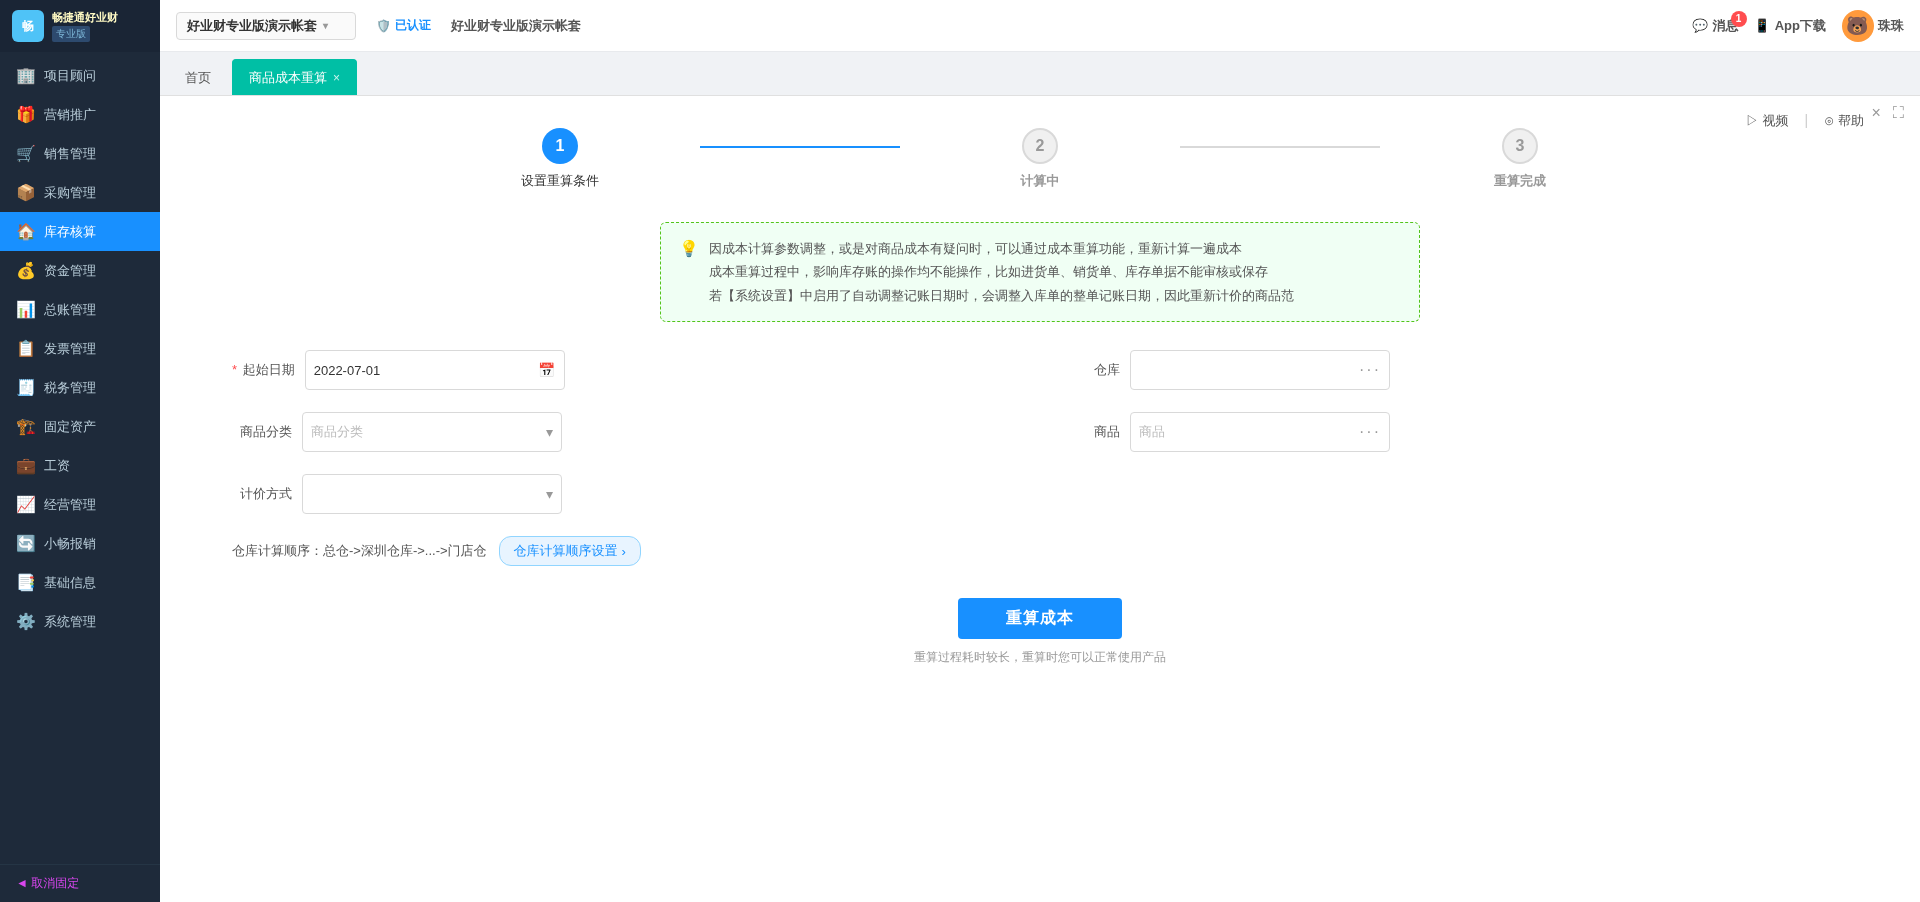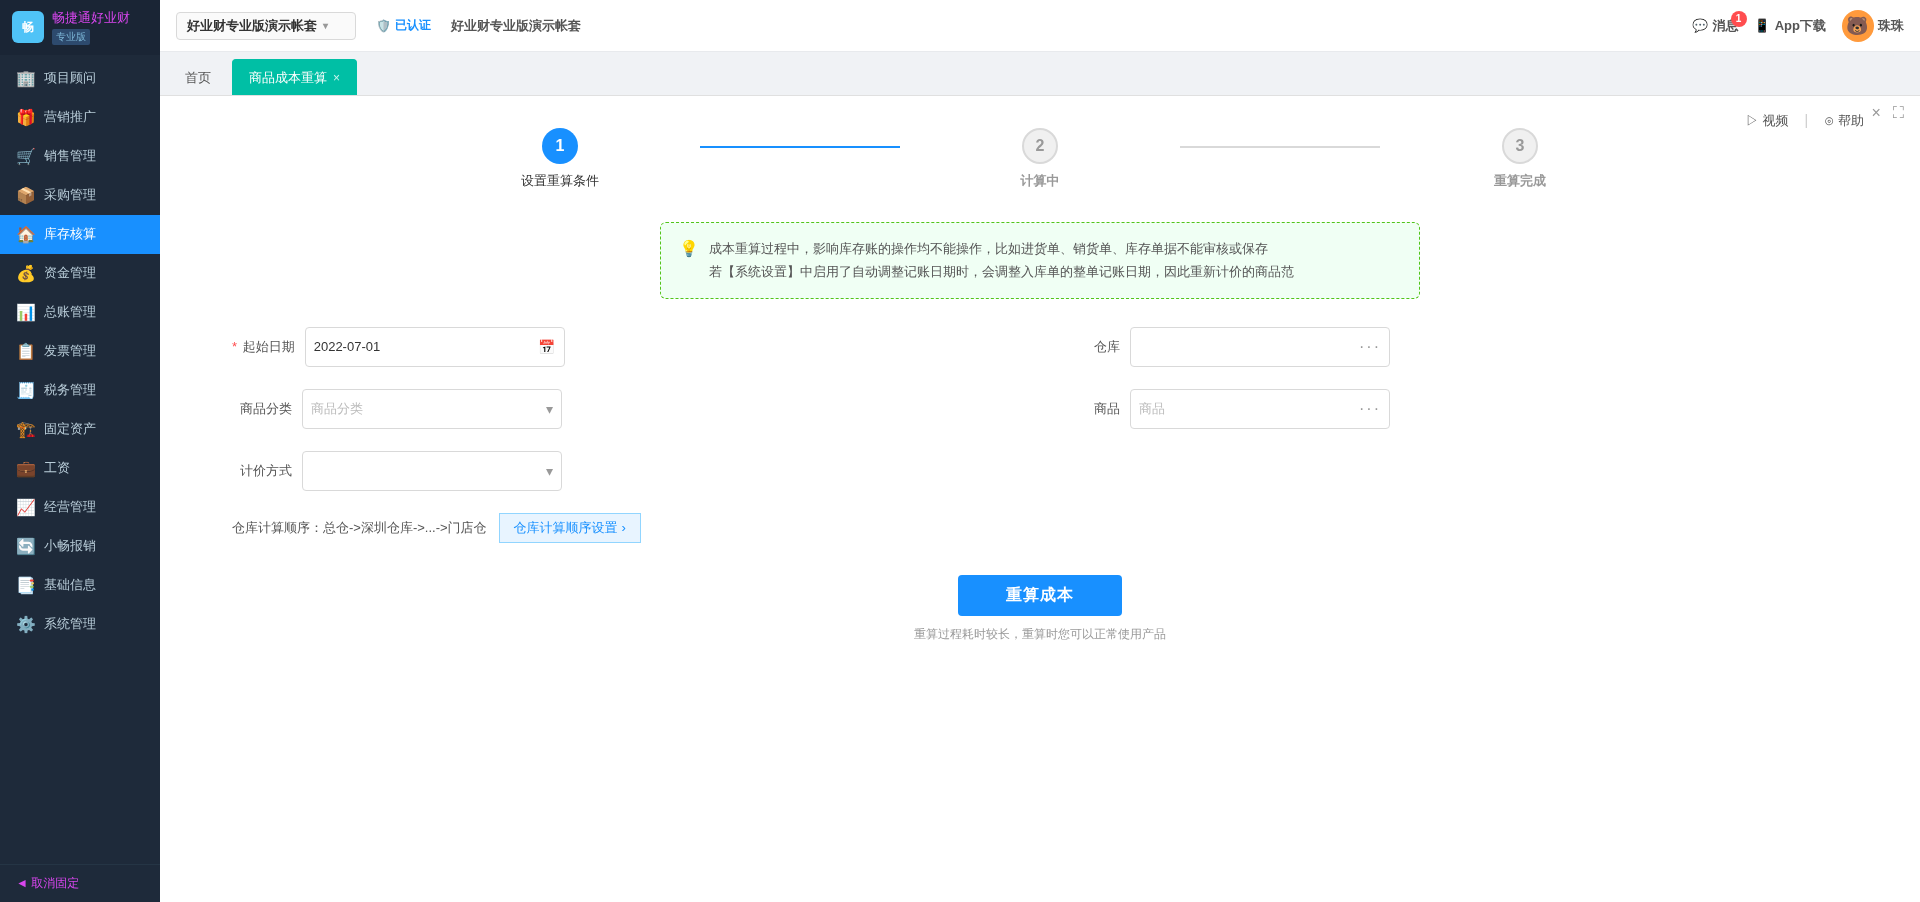--- a/index.html
+++ b/index.html
@@ -25,21 +25,21 @@
       min-height: 52px;
     }
     .sidebar-logo-icon {
       width: 32px; height: 32px;
       background: #4fc3f7;
       border-radius: 6px;
       display: flex; align-items: center; justify-content: center;
       font-size: 12px; color: white; font-weight: bold;
     }
     .sidebar-title-block { display: flex; flex-direction: column; }
-    .sidebar-app-name { font-size: 13px; color: #d946ef; font-weight: normal; line-height: 1.3; }
+    .sidebar-app-name { font-size: 11px; color: #fef9c3; font-weight: bold; line-height: 1.3; }
     .sidebar-edition { font-size: 10px; color: #7ab3d4; background: #2d4a6e; padding: 1px 4px; border-radius: 2px; margin-top: 2px; width: fit-content; }
 
     .sidebar-nav { flex: 1; overflow-y: auto; padding: 4px 0; }
     .sidebar-nav::-webkit-scrollbar { width: 4px; }
     .sidebar-nav::-webkit-scrollbar-thumb { background: #3a5a7a; border-radius: 2px; }
 
     .sidebar-item {
       display: flex; align-items: center; gap: 8px;
       padding: 10px 16px;
       cursor: pointer;
@@ -218,21 +218,21 @@
     .form-input-dots { color: #999; font-size: 16px; letter-spacing: 2px; }
 
     
     .calc-order-row {
       display: flex; align-items: center; gap: 12px;
       margin-bottom: 32px;
     }
     .calc-order-label { font-size: 13px; color: #555; white-space: nowrap; }
     .calc-order-btn {
       background: #e8f4ff; color: #1890ff; border: 1px solid #91d5ff;
-      border-radius: 0; padding: 5px 14px; font-size: 13px; cursor: pointer;
+      border-radius: 12px; padding: 5px 14px; font-size: 13px; cursor: pointer;
       display: flex; align-items: center; gap: 4px;
     }
 
     
     .recalc-btn-container { display: flex; flex-direction: column; align-items: center; margin-top: 24px; }
     .recalc-btn {
       background: #1890ff; color: #fff; border: none;
       border-radius: 4px; padding: 10px 48px; font-size: 16px;
       cursor: pointer; font-family: inherit; letter-spacing: 1px; font-weight: bold;
     }
@@ -399,20 +399,21 @@
         <div class="step-circle inactive">
           <span>3</span>
         </div>
         <span class="step-label inactive">重算完成</span>
       </div>
     </div>
 
     <div class="info-box" style="max-width:760px; margin: 0 auto 28px auto;">
       <span class="info-icon">💡</span>
       <div class="info-text">
+        <div>因成本计算参数调整，或是对商品成本有疑问时，可以通过成本重算功能，重新计算一遍成本</div>
         <div>成本重算过程中，影响库存账的操作均不能操作，比如进货单、销货单、库存单据不能审核或保存</div>
         <div>若【系统设置】中启用了自动调整记账日期时，会调整入库单的整单记账日期，因此重新计价的商品范</div>
       </div>
     </div>
 
     <div class="form-section">
 
       <div class="form-row">
         <div class="form-field">
           <span class="form-label">

